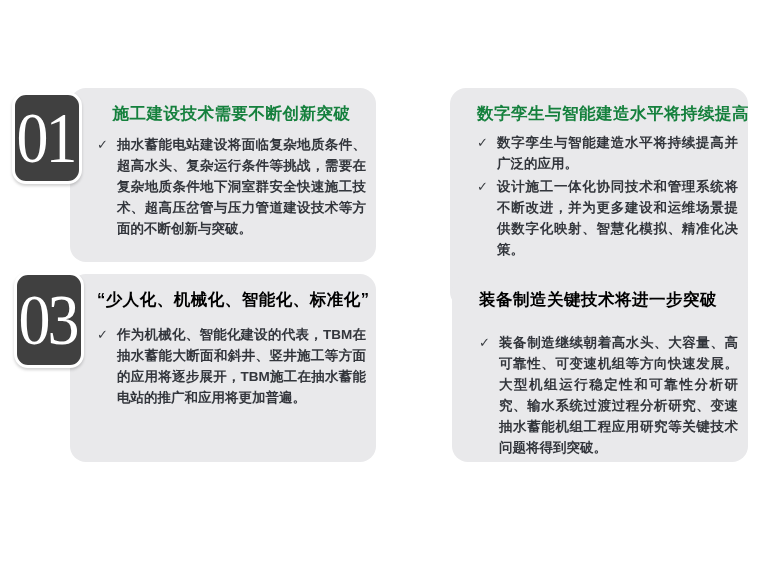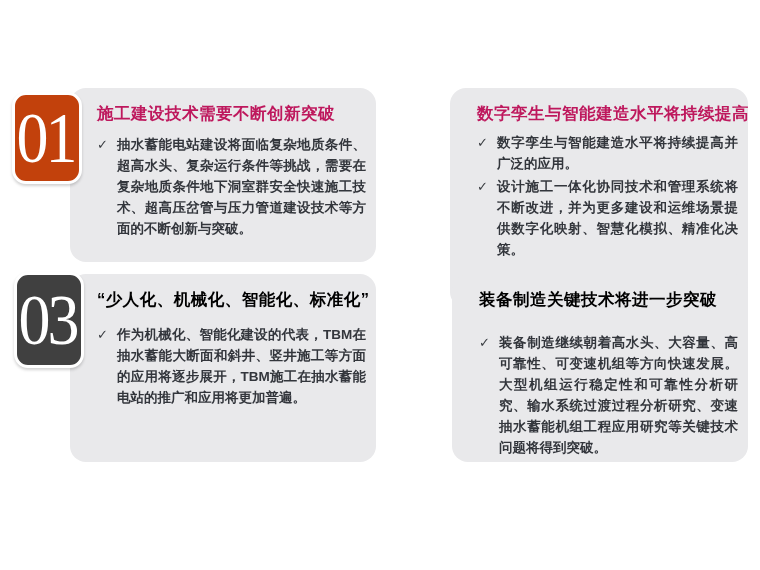--- a/index.html
+++ b/index.html
@@ -17,28 +17,28 @@
   .numbox{
     position:absolute;box-sizing:border-box;width:70px;
     border-radius:14px;border:3px solid #ffffff;
     display:flex;align-items:center;justify-content:center;
     color:#ffffff;font-family:"Liberation Serif","DejaVu Serif",serif;
     font-size:64px;letter-spacing:-3px;font-weight:400;
     box-shadow:0 2px 3px rgba(0,0,0,0.18);
     z-index:2;
   }
   .numbox .digits{display:block;transform:scaleY(1.12);line-height:1;padding-right:3px;}
-  .numbox.green{background:#c2410c;}
+  .numbox.green{background:#404040;}
   .numbox.blue{background:#404040;}
 
   .card-title{
     font-size:16.5px;font-weight:700;letter-spacing:0.5px;
     line-height:1.25;white-space:nowrap;
   }
-  .card-title.green{color:#be185d;}
+  .card-title.green{color:#15803d;text-align:center;}
   .card-title.blue{color:#000000;}
 
   .bullets{margin:0;padding:0;list-style:none;}
   .bullets li{
     display:flex;align-items:flex-start;gap:6px;
     color:#33363c;font-size:13.5px;line-height:21px;font-weight:700;
   }
   .bullets li + li{margin-top:2px;}
   .check{
     flex:0 0 14px;width:14px;color:#3a3d42;font-weight:400;

